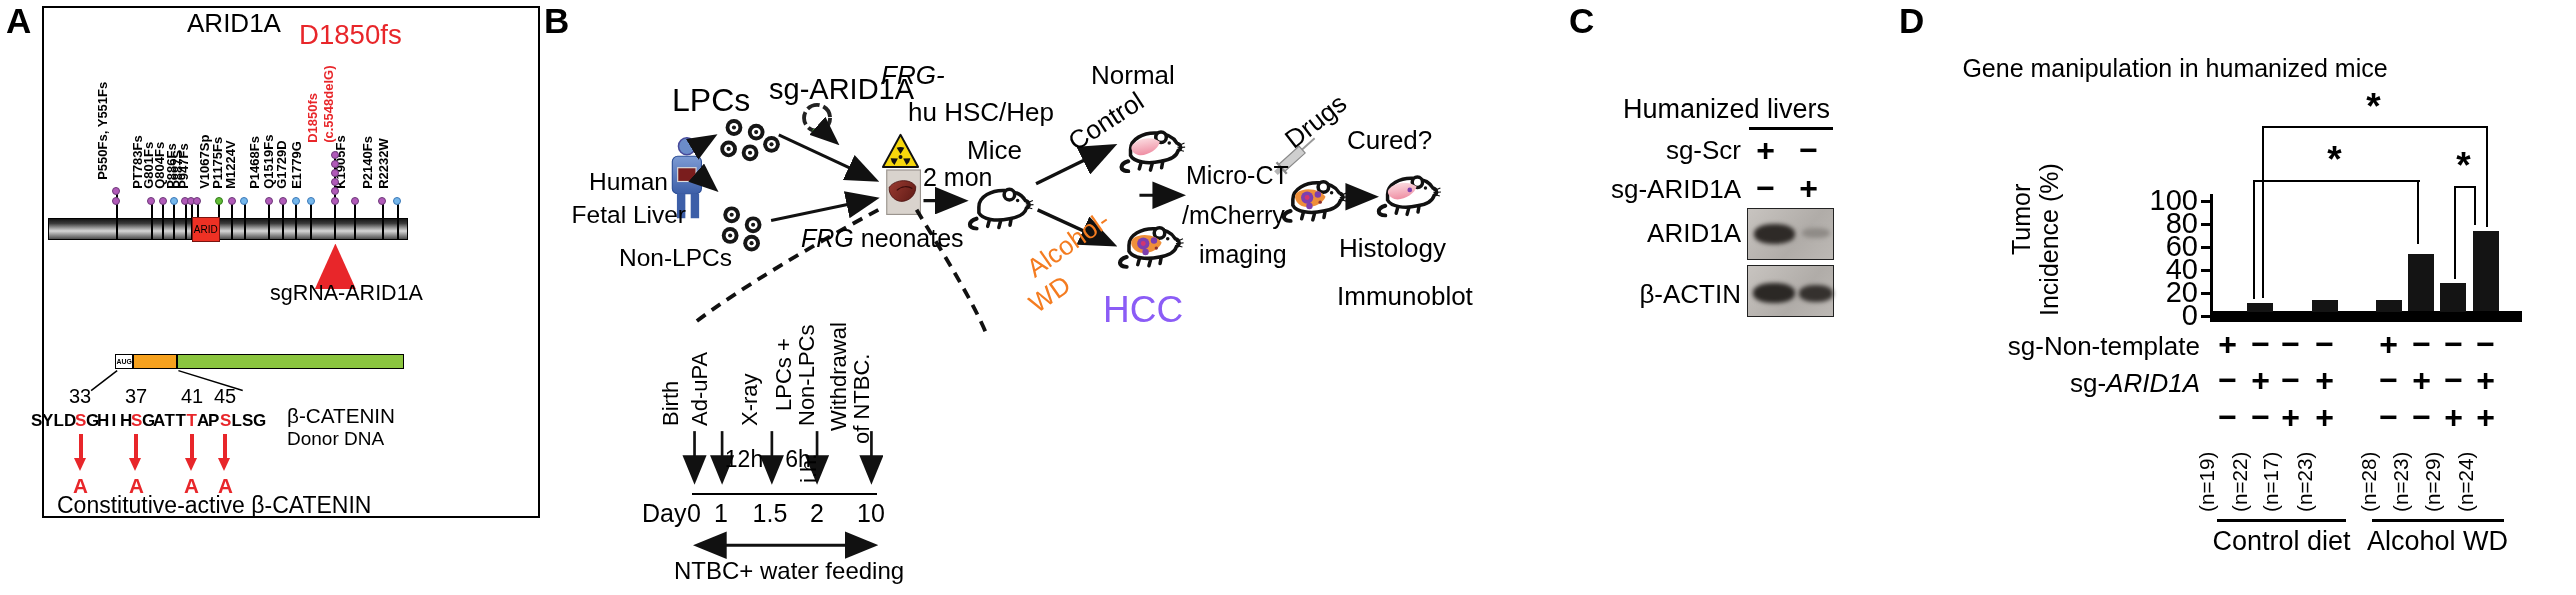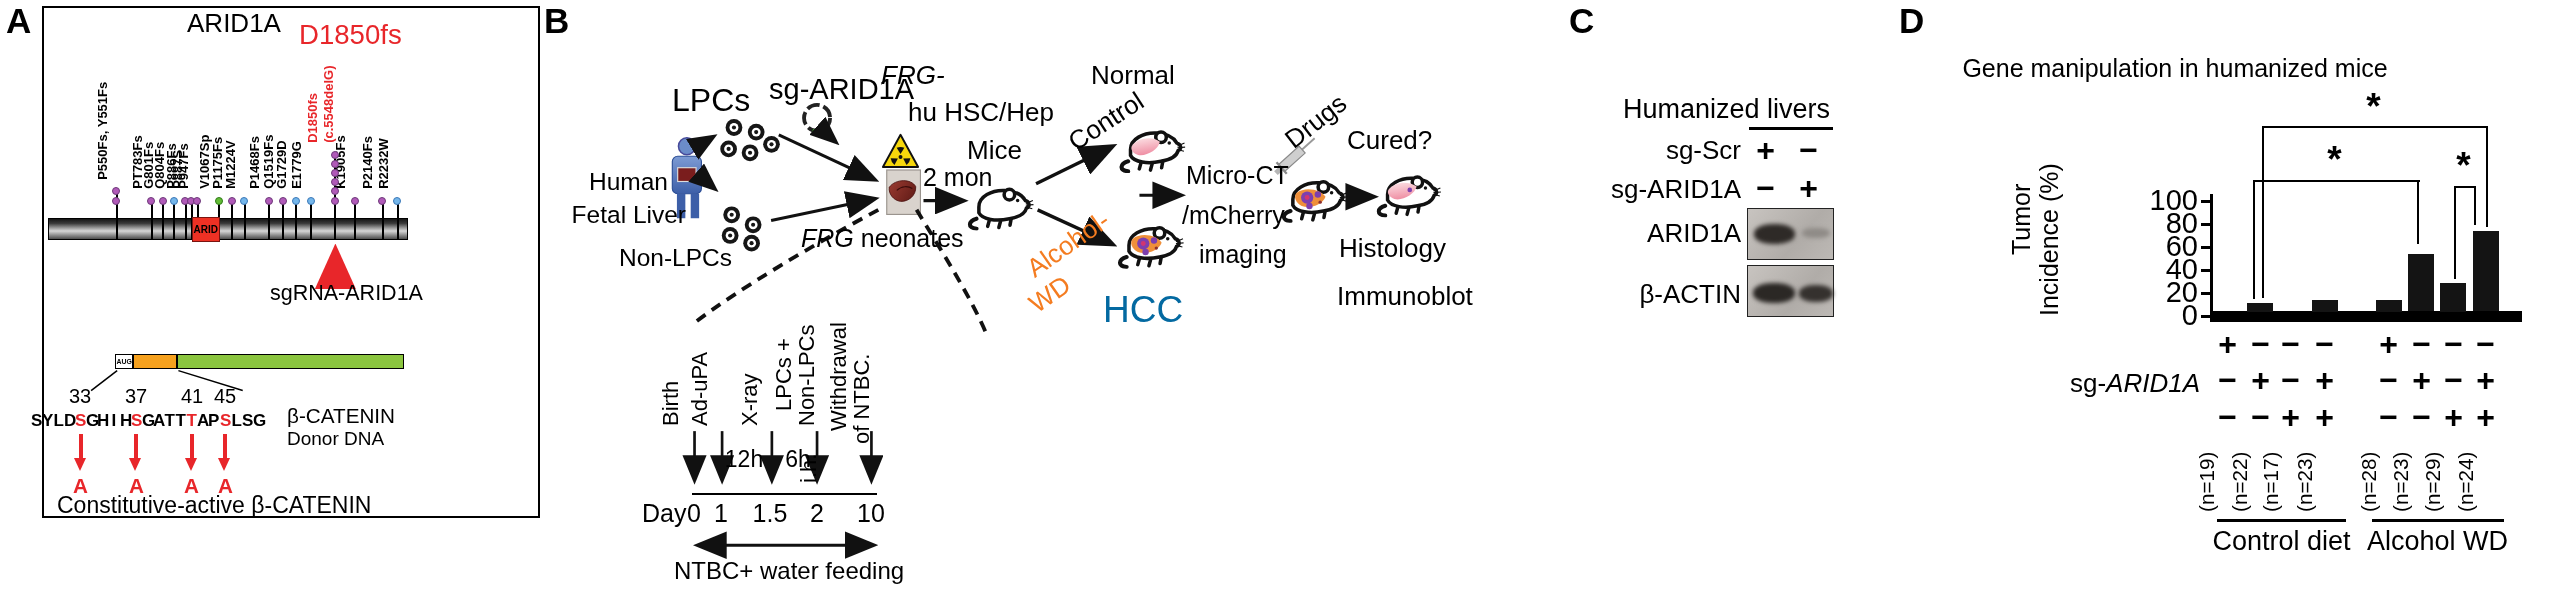--- a/index.html
+++ b/index.html
@@ -5,42 +5,42 @@
   html,body{margin:0;padding:0;background:#fff}
   #fig{position:relative;width:2576px;height:595px;background:#fff;
        font-family:"Liberation Sans",sans-serif;color:#000;overflow:hidden}
   #icons{position:absolute;left:0;top:0;z-index:1;pointer-events:none}
   .t{position:absolute;white-space:nowrap;z-index:2;line-height:1.08}
   .c{text-align:center}
   .r{text-align:right}
   .b{font-weight:bold}
   .it{font-style:italic}
   .red{color:#e8262a}
-  .pink{color:#0369a1}
+  .pink{color:#8b5cf6}
   .orange{color:#f47c20}
   .rot{position:absolute;white-space:nowrap;z-index:2;transform:rotate(-90deg);
        transform-origin:0 100%;line-height:1}
   .stem{position:absolute;width:1.5px;background:#000;z-index:2}
   .lolli{position:absolute;width:8.4px;height:8.4px;border-radius:50%;box-sizing:border-box;z-index:3}
   .lolli.purple{background:#b05ab8;border:1.5px solid #6d3a7a}
   .lolli.blue{background:#74b6ea;border:1.5px solid #3c79b8}
   .lolli.green{background:#62bb35;border:1.5px solid #2f7d18}
   .mlab{font-size:13px;font-weight:bold;height:13.8px;line-height:13.8px}
   .box{position:absolute;box-sizing:border-box;border:2.3px solid #000;z-index:0}
   .hline,.vline{position:absolute;background:#000;z-index:2}
   .seqc{position:absolute;width:11.5px;text-align:center;font-size:17px;font-weight:bold;z-index:2}
   .sign{position:absolute;width:35px;text-align:center;font-size:32px;font-weight:bold;z-index:2}
   .barrect{position:absolute;background:#141414;z-index:2}
   .blot{position:absolute;box-sizing:border-box;border:1.5px solid #222;z-index:2;
         background:linear-gradient(130deg,#c8c4c0,#b0aca8 60%,#bdb9b5)}
   .band{position:absolute;border-radius:45%;filter:blur(1.9px)}
   .protbar{position:absolute;box-sizing:border-box;border:1.5px solid #000;z-index:2;
         background:linear-gradient(180deg,#161616 0%,#3a3a3a 22%,#a8a8a8 48%,#d6d6d6 60%,#8a8a8a 82%,#4c4c4c 100%)}
   .domain{position:absolute;box-sizing:border-box;background:#ee3124;border:0.8px solid #7a1410;
-        z-index:3;text-align:center;font-weight:bold}
+        z-index:3;text-align:center;font-weight:normal}
   .donorbox{position:absolute;box-sizing:border-box;border:1.5px solid #000;z-index:2}
 </style>
 </head>
 <body>
 
 <div id="fig">
 
   <svg id="icons" width="2576" height="595" viewBox="0 0 3362 777">
     <defs>
       <marker id="mkb" markerWidth="11" markerHeight="9" refX="9" refY="4.5" orient="auto">
@@ -394,20 +394,21 @@
     <div class="barrect" style="left: 2312px; top: 300px; width: 26px; height: 11.5px;"></div>
     <div class="rot" style="left: 2315px; top: 492px; font-size: 20.7px; height: 20px;">(n=23)</div>
     <div class="barrect" style="left: 2376px; top: 300px; width: 26px; height: 11.5px;"></div>
     <div class="rot" style="left: 2379px; top: 492px; font-size: 20.7px; height: 20px;">(n=28)</div>
     <div class="barrect" style="left: 2408px; top: 254px; width: 26px; height: 57px;"></div>
     <div class="rot" style="left: 2411px; top: 492px; font-size: 20.7px; height: 20px;">(n=23)</div>
     <div class="barrect" style="left: 2440px; top: 283px; width: 26px; height: 29px;"></div>
     <div class="rot" style="left: 2443px; top: 492px; font-size: 20.7px; height: 20px;">(n=29)</div>
     <div class="barrect" style="left: 2473px; top: 231px; width: 26px; height: 80px;"></div>
     <div class="rot" style="left: 2476px; top: 492px; font-size: 20.7px; height: 20px;">(n=24)</div>
+    <div class="t r" style="left: 1961px; top: 332px; width: 239px; font-size: 26px;"><span>sg-</span><span>Non-template</span></div>
     <div class="sign" style="left: 2210px; top: 326px;">+</div>
     <div class="sign" style="left: 2243px; top: 326px;">−</div>
     <div class="sign" style="left: 2273px; top: 326px;">−</div>
     <div class="sign" style="left: 2307px; top: 326px;">−</div>
     <div class="sign" style="left: 2371px; top: 326px;">+</div>
     <div class="sign" style="left: 2404px; top: 326px;">−</div>
     <div class="sign" style="left: 2436px; top: 326px;">−</div>
     <div class="sign" style="left: 2468px; top: 326px;">−</div>
     <div class="t r" style="left: 1961px; top: 369px; width: 239px; font-size: 26px;"><span>sg-</span><span class="it">ARID1A</span></div>
     <div class="sign" style="left: 2210px; top: 362px;">−</div>

